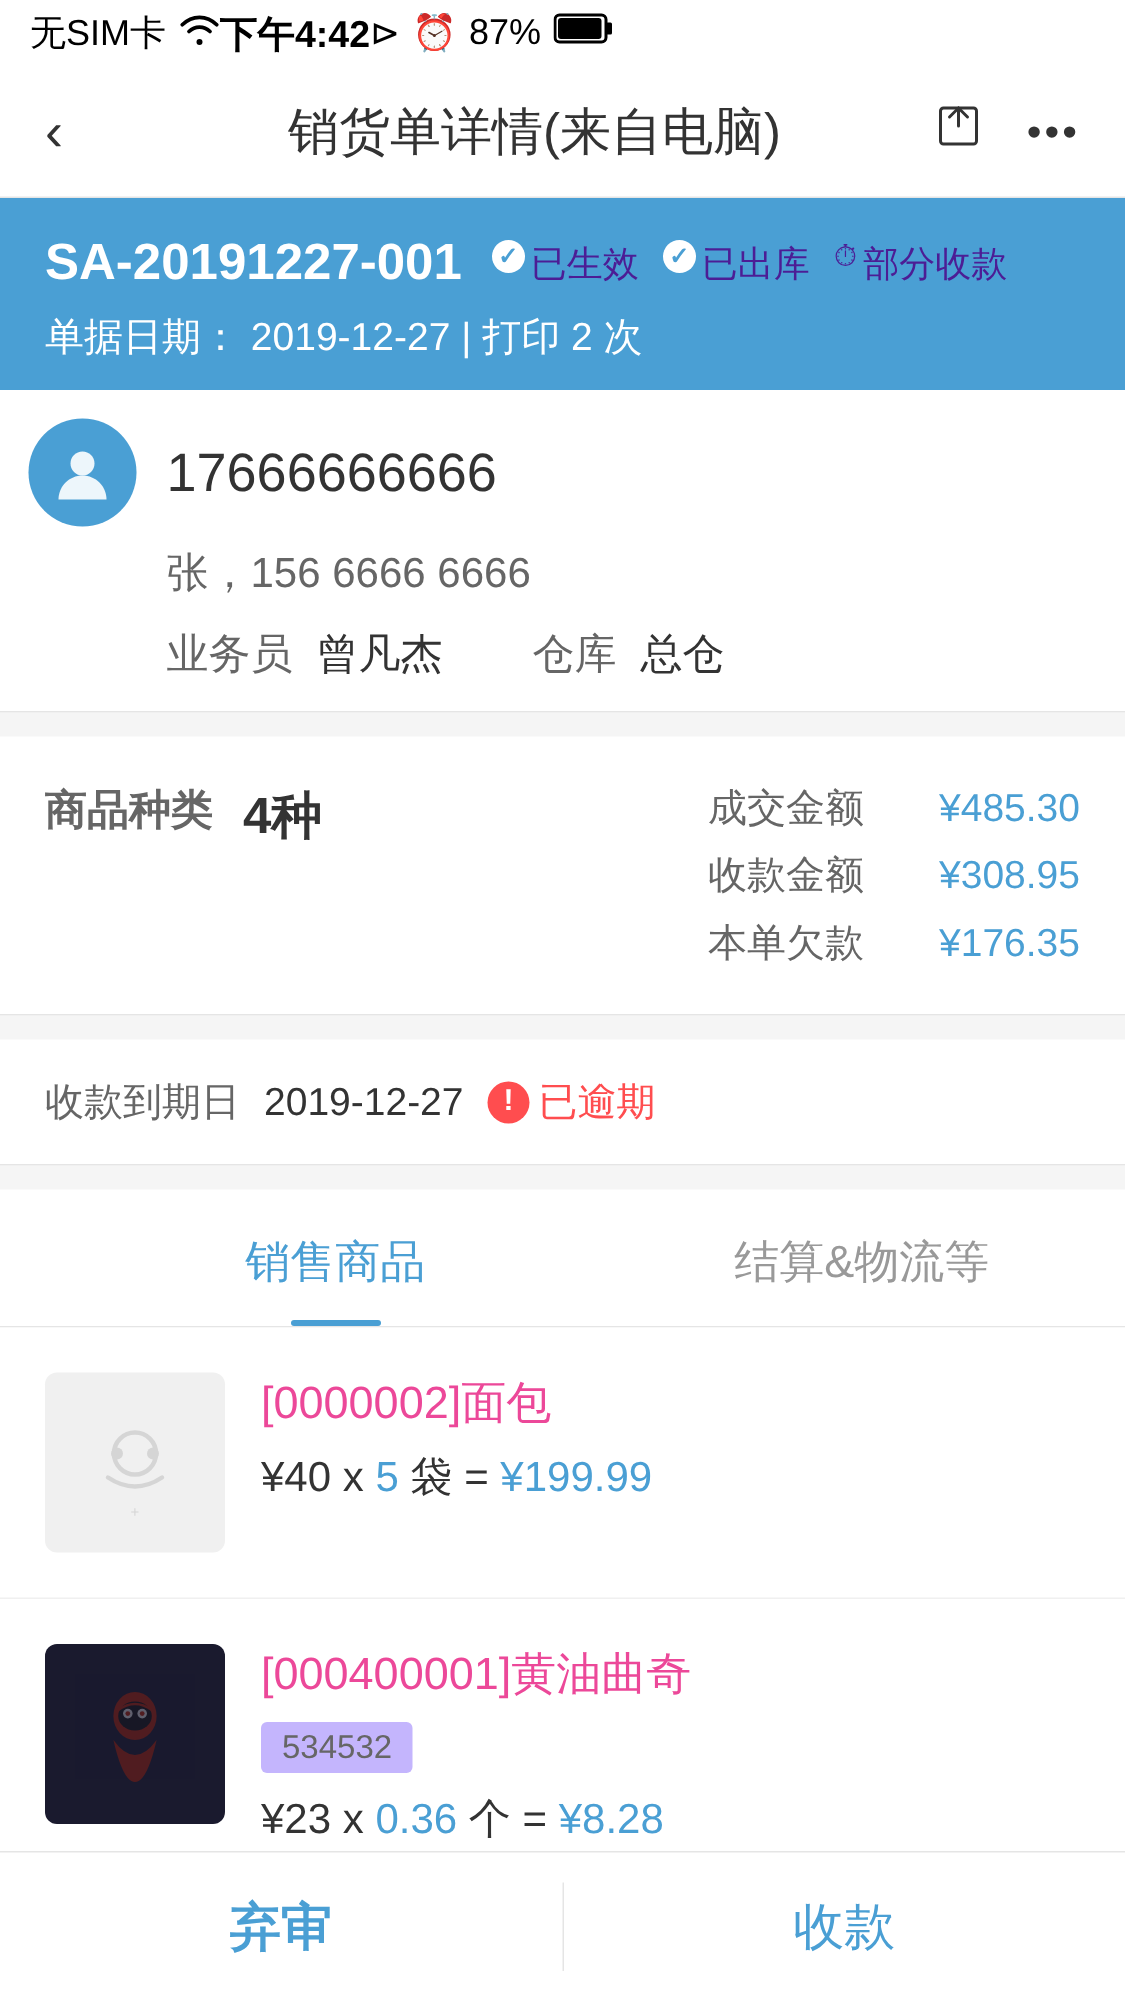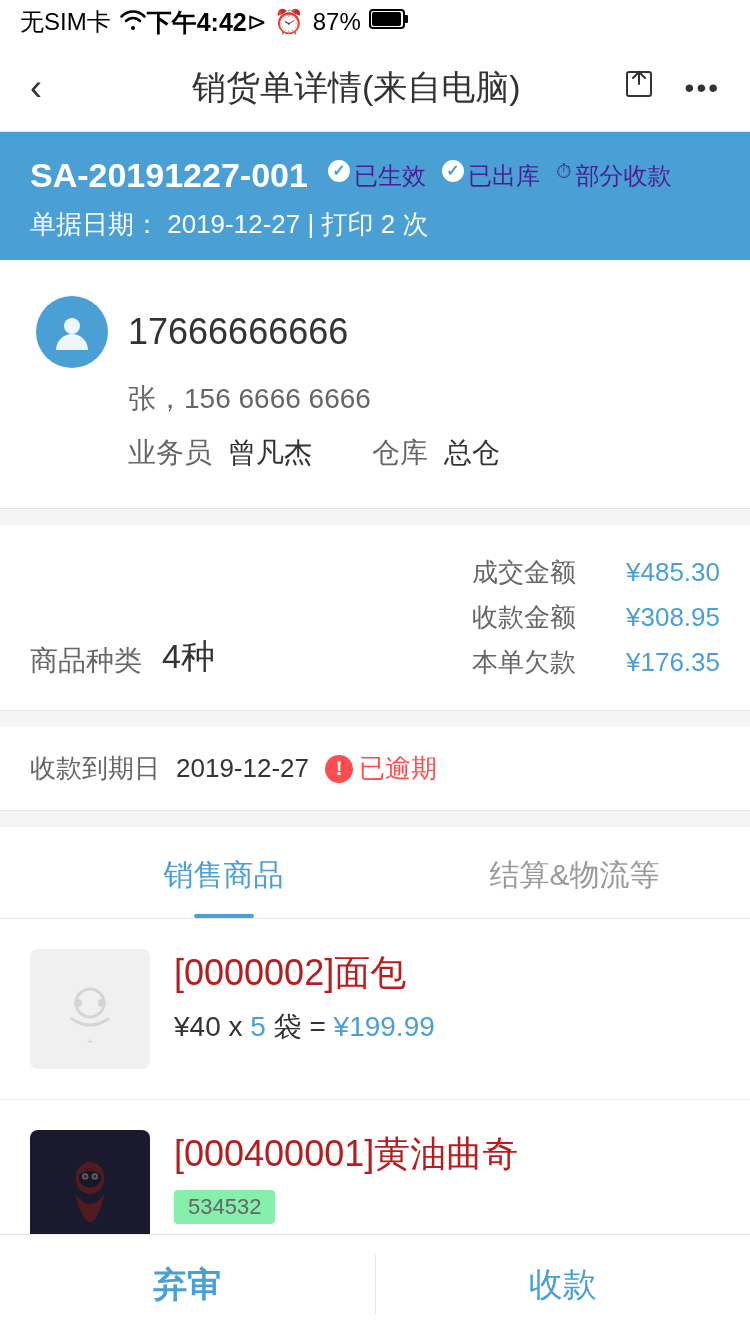--- a/index.html
+++ b/index.html
@@ -106,21 +106,21 @@
       font-size: 20px;
     }
     .banner-row2 {
       font-size: 26px;
       color: #fff;
     }
 
     
     .customer-section {
       background: #fff;
-      padding: 36px;
+      padding: 19px;
       margin-top: 0;
       border-bottom: 1px solid #e5e5e5;
     }
     .customer-row1 {
       display: flex;
       align-items: center;
       gap: 20px;
       margin-bottom: 12px;
     }
     .avatar {
@@ -165,24 +165,25 @@
       padding: 30px;
       margin-top: 16px;
       border-bottom: 1px solid #e5e5e5;
     }
     .stats-grid {
       display: flex;
       justify-content: space-between;
     }
     .stats-left {
       display: flex;
-      align-items: flex-end;
+      align-items: flex-start;
       gap: 20px;
       font-size: 28px;
       color: #666;
+      font-weight: bold;
     }
     .stats-left .count { color: #333; font-size: 34px; }
     .stats-right {
       display: flex;
       flex-direction: column;
       gap: 10px;
       text-align: right;
     }
     .stat-row {
       display: flex;
@@ -284,27 +285,27 @@
       justify-content: center;
     }
     .product-thumb svg { width: 80px; height: 80px; opacity: 0.3; }
     .product-thumb.has-image {
       background: #222;
     }
     .product-info {
       flex: 1;
     }
     .product-name {
-      font-size: 36px;
-      color: #b91c1c;
+      font-size: 30px;
+      color: #ec4899;
       margin-bottom: 10px;
     }
     .product-badge {
       display: inline-block;
-      background: #86efac;
+      background: #c4b5fd;
       color: #666;
       font-size: 22px;
       padding: 4px 14px;
       border-radius: 4px;
       margin-bottom: 12px;
     }
     .product-price {
       font-size: 28px;
       color: #333;
     }

